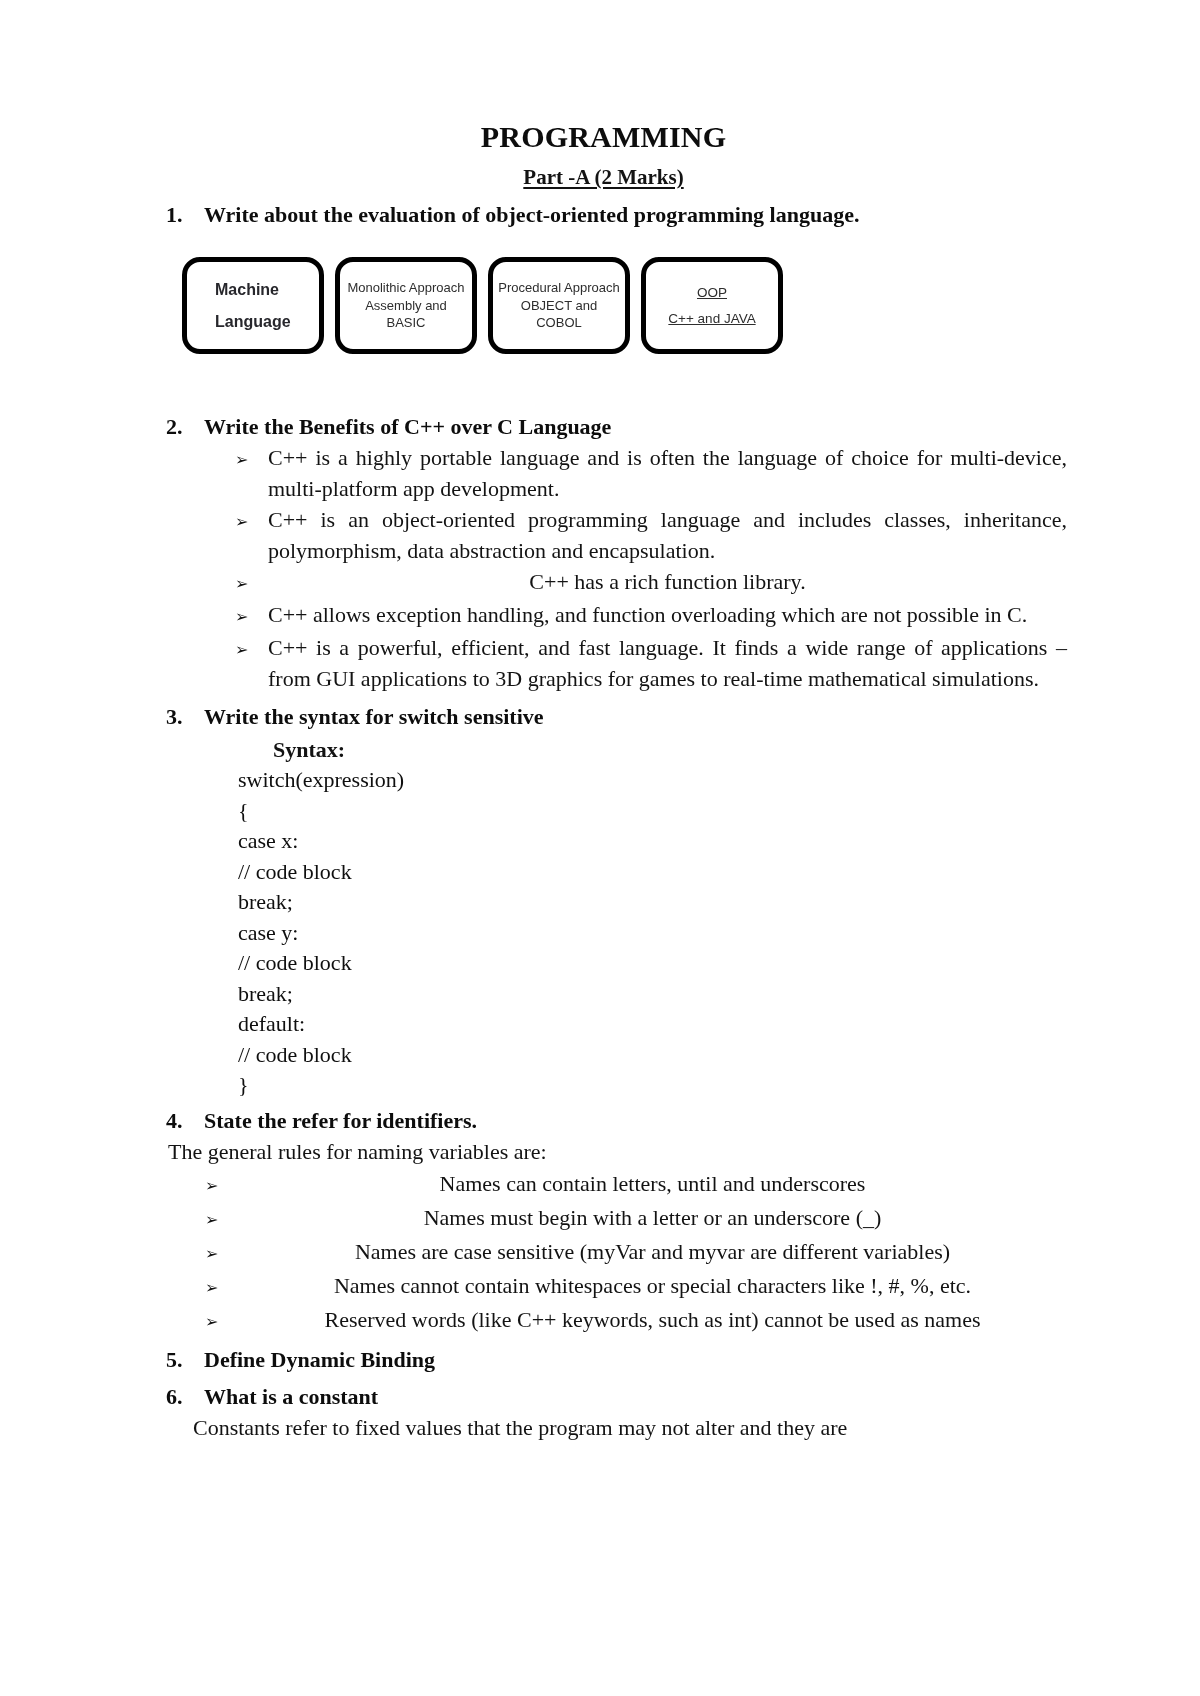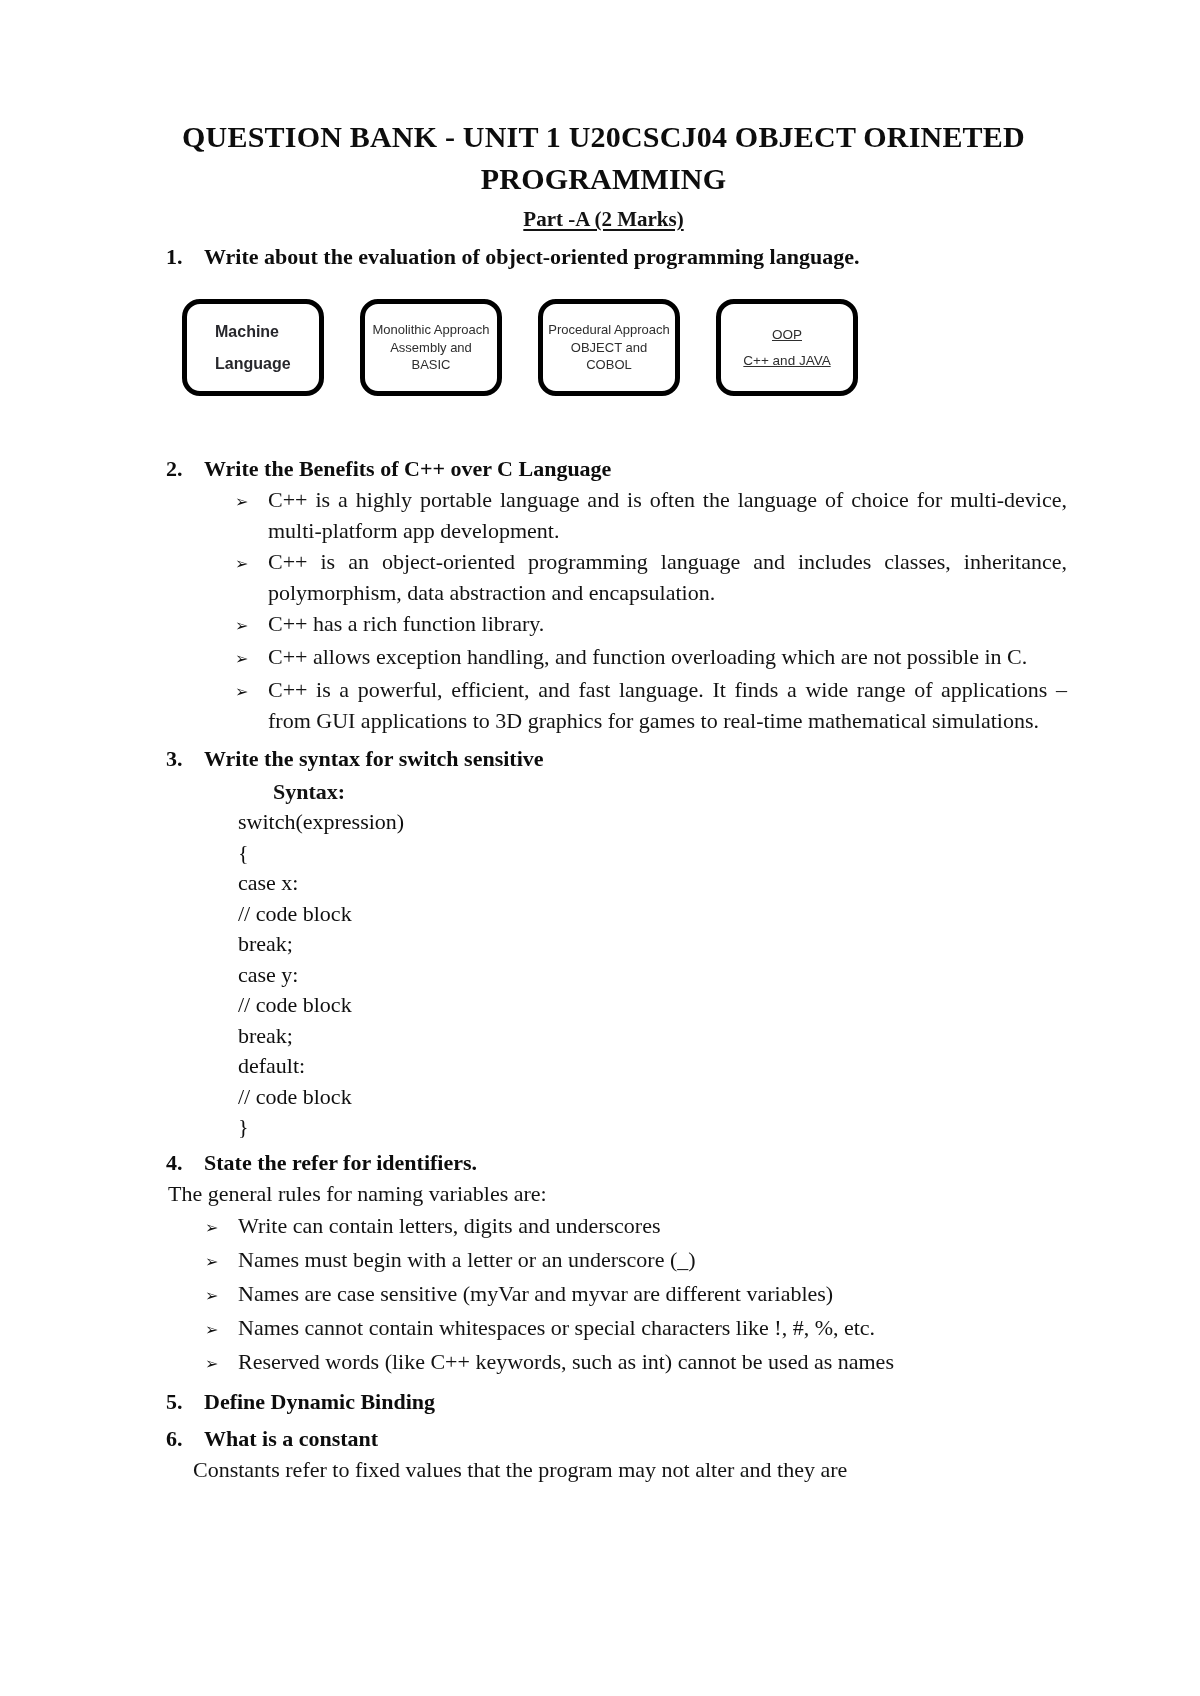--- a/index.html
+++ b/index.html
@@ -36,21 +36,21 @@
   }
   .q-num { flex:none; width:64px; padding-left:26px; }
   .q-text { flex:1; }
 
   .q1-row { margin-top:9px; }
 
   
   .diagram {
     margin:27px 0 0 10px;
     display:flex;
-    gap:36px;
+    gap:11px;
     height:97px;
     padding-left:32px;
   }
   .dbox {
     width:142px; height:97px;
     border:5px solid #000;
     border-radius:18px;
     background:#fff;
     display:flex; flex-direction:column;
     justify-content:center; align-items:center;
@@ -76,21 +76,21 @@
     line-height:31px;
   }
   .b-indent-deep { margin-left:95px; }
   .b-indent-shallow { margin-left:65px; }
   .bullet-marker {
     flex:none; width:33px;
     font-family:"DejaVu Sans", sans-serif;
     font-size:16px;
     padding-top:2px;
   }
-  .bullet-text { flex:1; }
+  .bullet-text { flex:1;text-align:center; }
   .justified { text-align:justify; }
 
   
   .q3-row { margin-top:7px; }
   .syntax-label {
     margin-left:133px; margin-top:3px;
     font-size:22px; font-weight:bold;
     line-height:30px;
   }
   .code-block {
@@ -115,21 +115,20 @@
   }
   .q5-answer { margin-left:72px; }
   .q6-answer { margin-left:53px; }
 </style>
 </head>
 <body>
 
 <div class="page">
 
   <div class="doc-title">
-    <div>QUESTION BANK - UNIT 1 U20CSCJ04 OBJECT ORINETED</div>
     <div>PROGRAMMING</div>
   </div>
 
   <div class="part-heading">
     <span>Part -A (2 Marks)</span>
   </div>
 
   <div class="q-row q1-row">
     <span class="q-num">1.</span>
     <span class="q-text">Write about the evaluation of object-oriented programming language.</span>
@@ -205,21 +204,21 @@
 
   <div class="q-row q4-row">
     <span class="q-num">4.</span>
     <span class="q-text">State the refer for identifiers.</span>
   </div>
 
   <div class="q4-intro">The general rules for naming variables are:</div>
 
   <div class="bullet-row rule-row b-indent-shallow">
     <span class="bullet-marker">➢</span>
-    <span class="bullet-text">Write can contain letters, digits and underscores</span>
+    <span class="bullet-text">Names can contain letters, until and underscores</span>
   </div>
   <div class="bullet-row rule-row b-indent-shallow">
     <span class="bullet-marker">➢</span>
     <span class="bullet-text">Names must begin with a letter or an underscore (_)</span>
   </div>
   <div class="bullet-row rule-row b-indent-shallow">
     <span class="bullet-marker">➢</span>
     <span class="bullet-text">Names are case sensitive (myVar and myvar are different variables)</span>
   </div>
   <div class="bullet-row rule-row b-indent-shallow">

